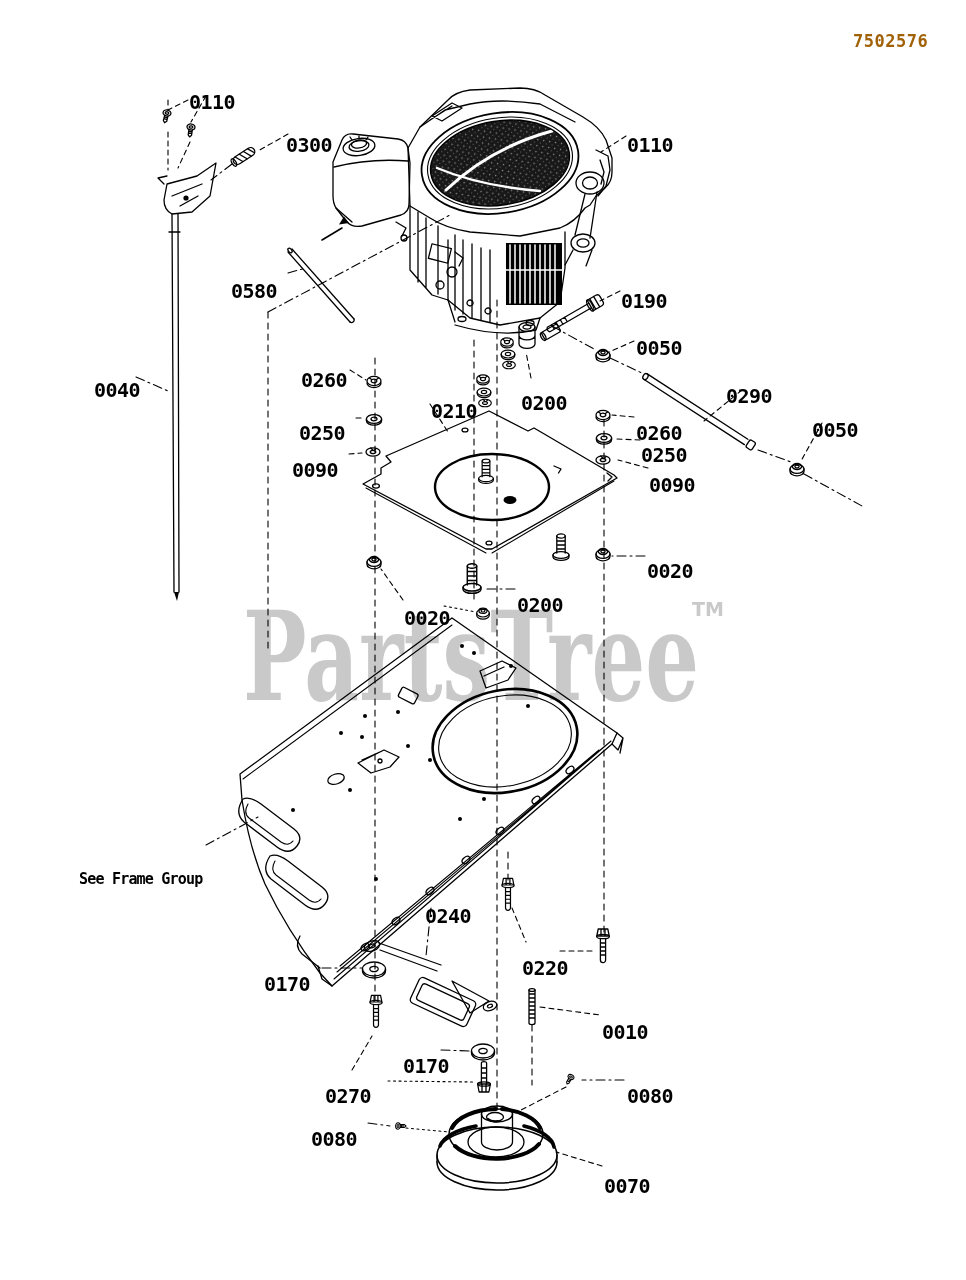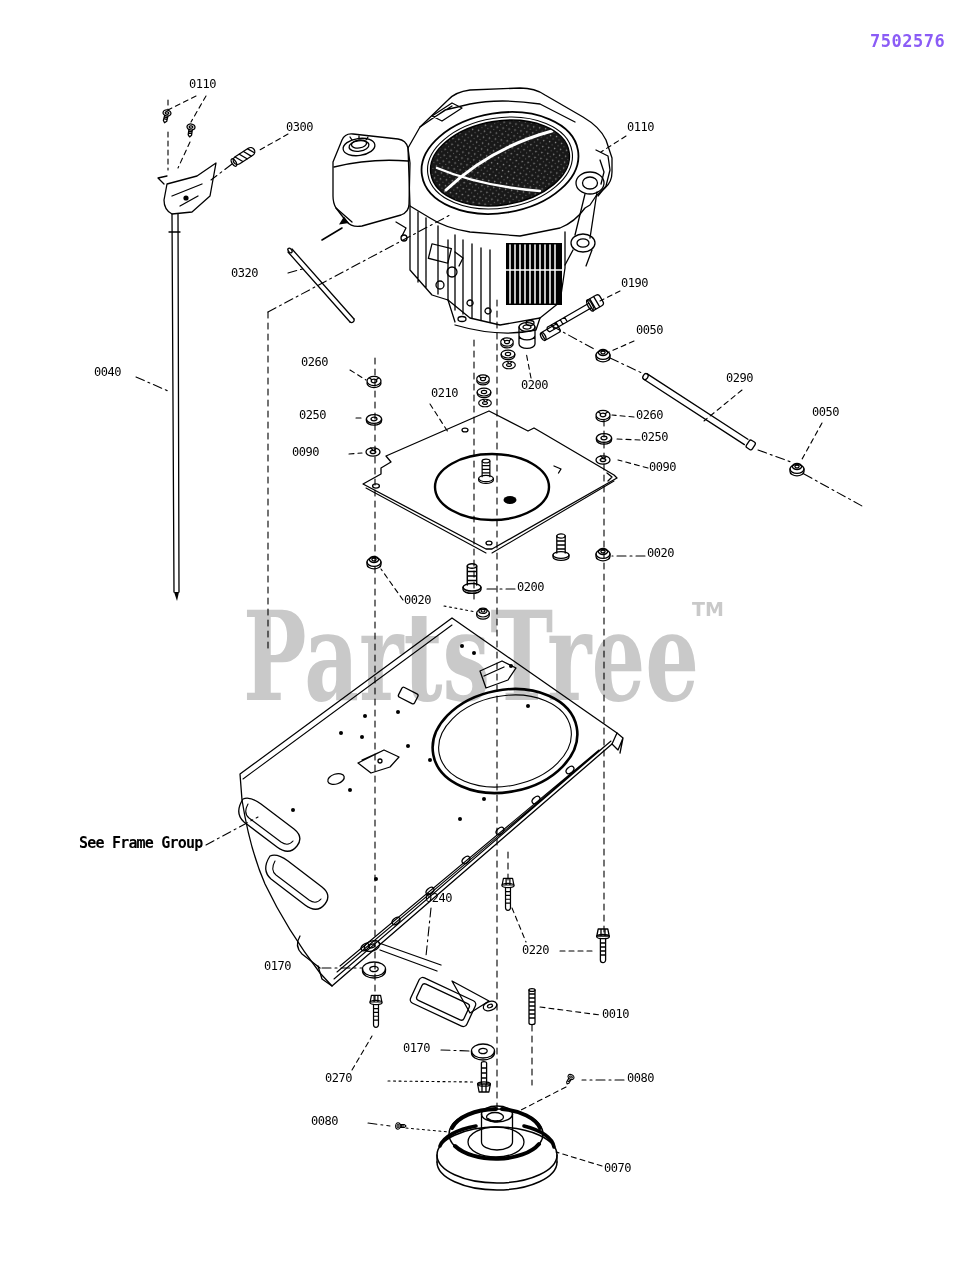--- a/index.html
+++ b/index.html
@@ -1,24 +1,24 @@
 <!DOCTYPE html>
 <html><head>
 <meta charset="utf-8">
 <style>
   html,body{margin:0;padding:0;background:#fff;}
   .stage{position:relative;width:966px;height:1280px;background:#fff;overflow:hidden;
          font-family:"DejaVu Sans Mono",monospace;}
   .stage svg{position:absolute;left:0;top:0;}
-  .co{position:absolute;font-weight:normal;font-size:12px;line-height:1;color:#000;
-      letter-spacing:-0.5px;white-space:nowrap;cursor:pointer;}
+  .co{position:absolute;font-weight:bold;font-size:20px;line-height:1;color:#000;
+      letter-spacing:-0.5px;white-space:nowrap;cursor:pointer;margin-top:14px;}
   .note{position:absolute;font-weight:bold;font-size:15px;line-height:1;color:#000;
-      letter-spacing:-0.8px;white-space:nowrap;}
+      letter-spacing:-0.8px;white-space:nowrap;margin-top:36px;}
   .docnum{position:absolute;left:853px;top:31px;font-weight:bold;font-size:17px;
-      letter-spacing:0.5px;color:#8b5cf6;margin-left:17px;}
+      letter-spacing:0.5px;color:#a16207;}
   path,ellipse,rect,circle,line{vector-effect:none;}
 </style>
 </head>
 <body>
 
 <div class="stage">
 
 <svg width="966" height="1280" viewBox="0 0 966 1280" fill="none" stroke="#000" stroke-width="1.3" stroke-linecap="round" stroke-linejoin="round">
   <defs>
     <pattern id="mesh" width="6" height="6" patternUnits="userSpaceOnUse" patternTransform="rotate(18)">
@@ -334,21 +334,21 @@
     <path d="M406 1128 L449 1132" stroke-dasharray="2 3.5"></path>
     <path d="M602 1166 L556 1152" stroke-dasharray="5 4"></path>
   </g>
 </svg>
 
   <div class="docnum">7502576</div>
 
   <div class="co" style="left:189px;top:78px">0110</div>
   <div class="co" style="left:286px;top:121px">0300</div>
   <div class="co" style="left:627px;top:121px">0110</div>
-  <div class="co" style="left:231px;top:267px">0320</div>
+  <div class="co" style="left:231px;top:267px">0580</div>
   <div class="co" style="left:621px;top:277px">0190</div>
   <div class="co" style="left:636px;top:324px">0050</div>
   <div class="co" style="left:94px;top:366px">0040</div>
   <div class="co" style="left:301px;top:356px">0260</div>
   <div class="co" style="left:431px;top:387px">0210</div>
   <div class="co" style="left:521px;top:379px">0200</div>
   <div class="co" style="left:726px;top:372px">0290</div>
   <div class="co" style="left:812px;top:406px">0050</div>
   <div class="co" style="left:299px;top:409px">0250</div>
   <div class="co" style="left:636px;top:409px">0260</div>

